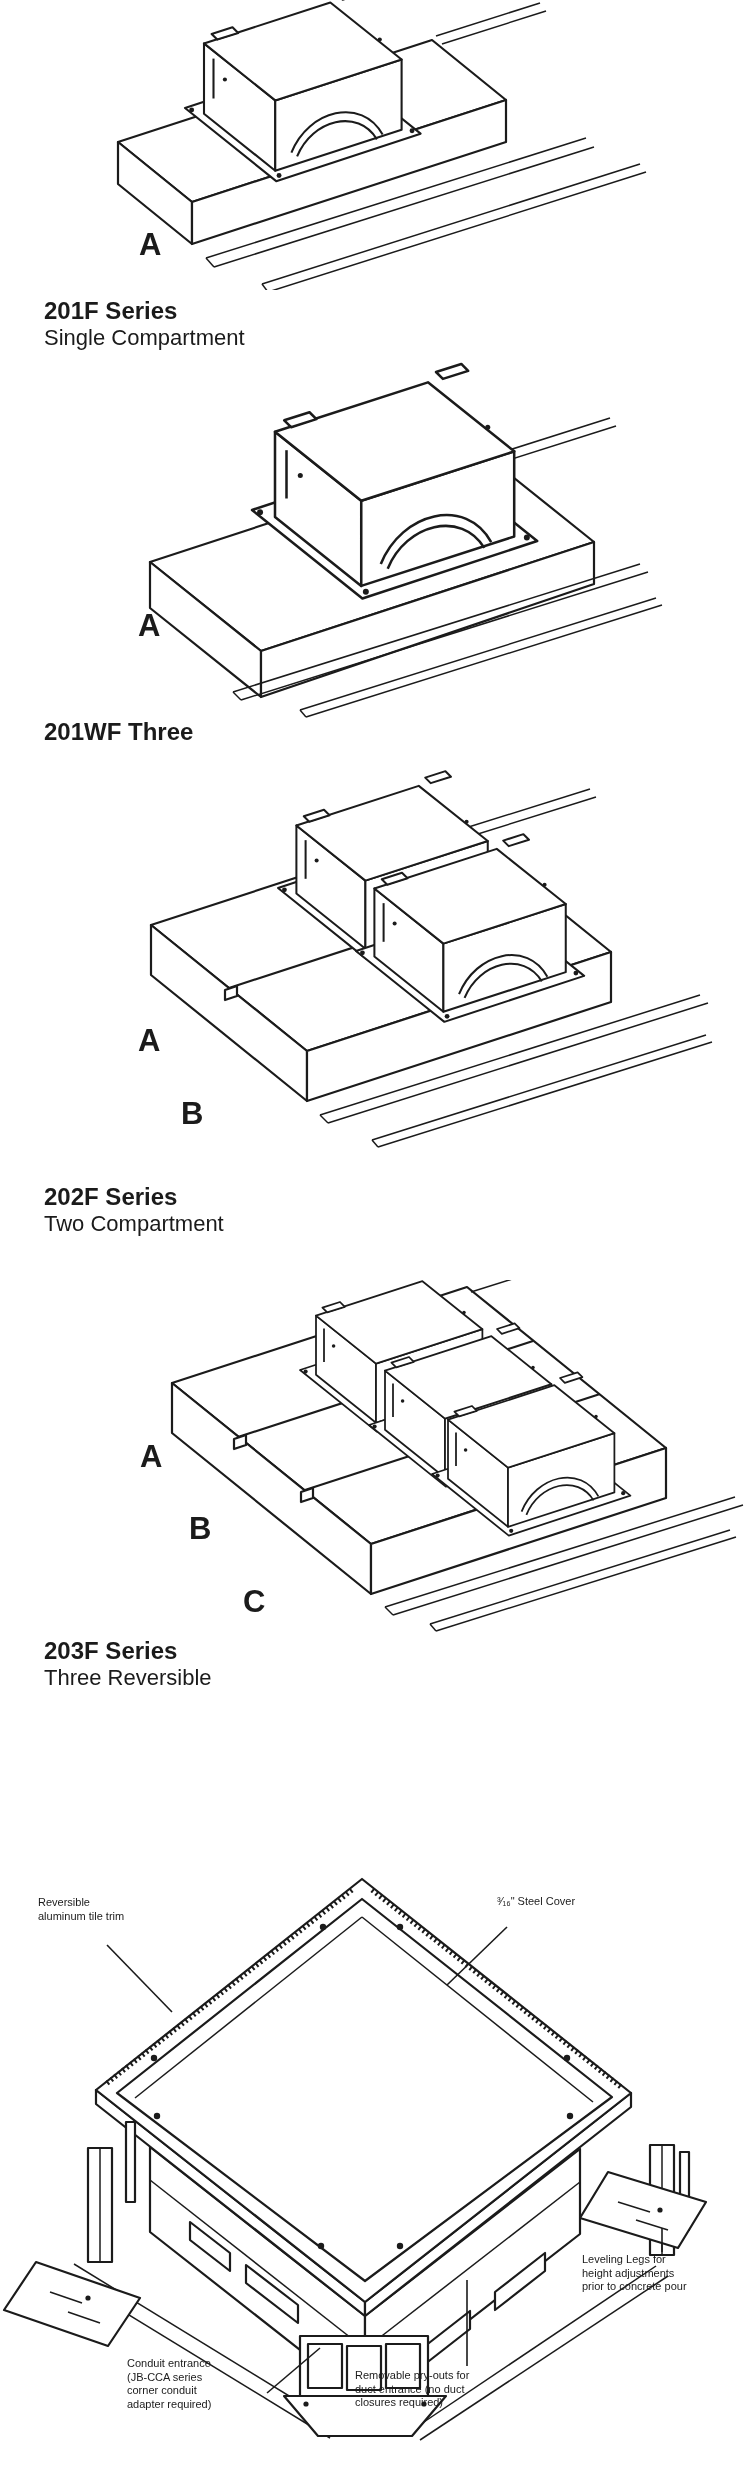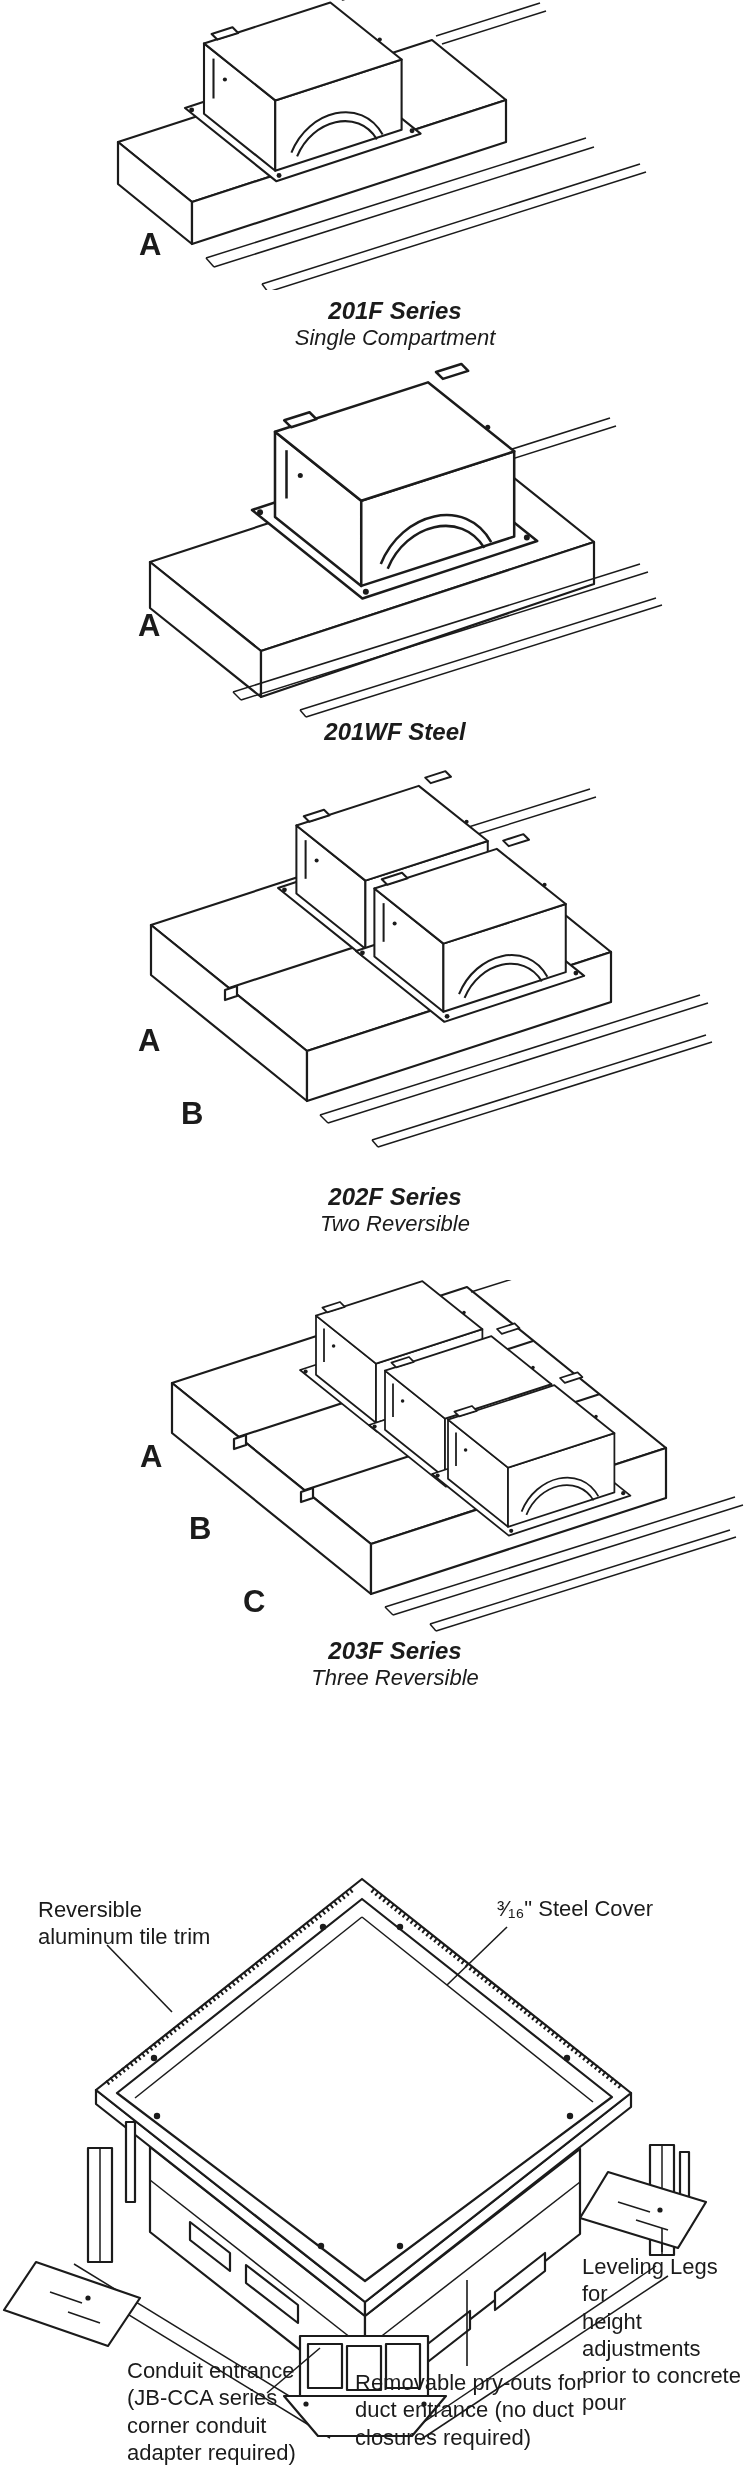--- a/index.html
+++ b/index.html
@@ -1,23 +1,23 @@
 <!DOCTYPE html>
 <html><head>
 <meta charset="utf-8">
 <style>
   html,body{margin:0;padding:0;background:#fff;}
   #page{position:relative;width:746px;height:2471px;background:#fff;overflow:hidden;
         font-family:"Liberation Sans",sans-serif;color:#1b1b1b;}
   svg{position:absolute;left:0;}
-  .cap{position:absolute;left:44px;right:0;text-align:center;color:#1b1b1b;font-style:italic;}
+  .cap{position:absolute;left:44px;right:0;text-align:left;color:#1b1b1b;}
   .cap .s{font-weight:bold;font-size:24px;line-height:1.18;}
   .cap .c{font-size:22px;line-height:1.18;}
   .mk{position:absolute;font-weight:bold;font-size:31px;line-height:1;color:#1b1b1b;}
-  .lbl{position:absolute;font-size:22px;line-height:1.24;color:#1b1b1b;white-space:pre-line;}
+  .lbl{position:absolute;font-size:11px;line-height:1.24;color:#1b1b1b;white-space:pre-line;}
   polygon,rect.k{fill:#fff;stroke:#1b1b1b;stroke-width:2.2;stroke-linejoin:round;}
   line{stroke:#1b1b1b;stroke-width:2.2;}
   line.thin{stroke-width:1.5;}
   path.arc{fill:none;stroke:#1b1b1b;stroke-width:2.2;}
   circle.d{fill:#1b1b1b;stroke:none;}
   line.leader{stroke-width:1.6;}
   line.hatch{stroke-width:5;stroke-dasharray:2 3;}
 </style>
 </head>
 <body>
@@ -79,21 +79,21 @@
       <line class="thin" x1="233" y1="402" x2="640" y2="274"></line>
       <line class="thin" x1="241" y1="410" x2="648" y2="282"></line>
       <line class="thin" x1="233" y1="402" x2="241" y2="410"></line>
       <line class="thin" x1="300" y1="420" x2="656" y2="308"></line>
       <line class="thin" x1="306" y1="427" x2="662" y2="315"></line>
       <line class="thin" x1="300" y1="420" x2="306" y2="427"></line>
     </g>
     <use href="#jb" transform="translate(252,220) scale(1.15)"></use>
   </svg>
   <div class="cap" style="top:718px">
-    <div class="s">201WF Steel</div>
+    <div class="s">201WF Three</div>
   </div>
   <span class="mk" style="left:138px;top:610px">A</span>
 
   <svg width="746" height="405" style="top:770px" viewBox="0 0 746 405">
     <g>
       <polygon points="151,155 455,56 611,182 307,281"></polygon>
       <polygon points="151,155 307,281 307,331 151,205"></polygon>
       <polygon points="307,281 611,182 611,232 307,331"></polygon>
       <line x1="229" y1="218" x2="533" y2="119"></line>
       <polygon points="225,220 237,216 237,226 225,230"></polygon>
@@ -106,21 +106,21 @@
       <line class="thin" x1="320" y1="345" x2="328" y2="353"></line>
       <line class="thin" x1="372" y1="370" x2="706" y2="265"></line>
       <line class="thin" x1="378" y1="377" x2="712" y2="272"></line>
       <line class="thin" x1="372" y1="370" x2="378" y2="377"></line>
     </g>
     <use href="#jb" transform="translate(278,118) scale(0.92)"></use>
     <use href="#jb" transform="translate(356,181) scale(0.92)"></use>
   </svg>
   <div class="cap" style="top:1183px">
     <div class="s">202F Series</div>
-    <div class="c">Two Reversible</div>
+    <div class="c">Two Compartment</div>
   </div>
   <span class="mk" style="left:138px;top:1025px">A</span>
   <span class="mk" style="left:181px;top:1098px">B</span>
 
   <svg width="746" height="352" style="top:1280px" viewBox="0 0 746 352">
     <g>
       <polygon points="172,103 467,7 666,168 371,264"></polygon>
       <polygon points="172,103 371,264 371,314 172,153"></polygon>
       <polygon points="371,264 666,168 666,218 371,314"></polygon>
       <line x1="238" y1="157" x2="533" y2="61"></line>

